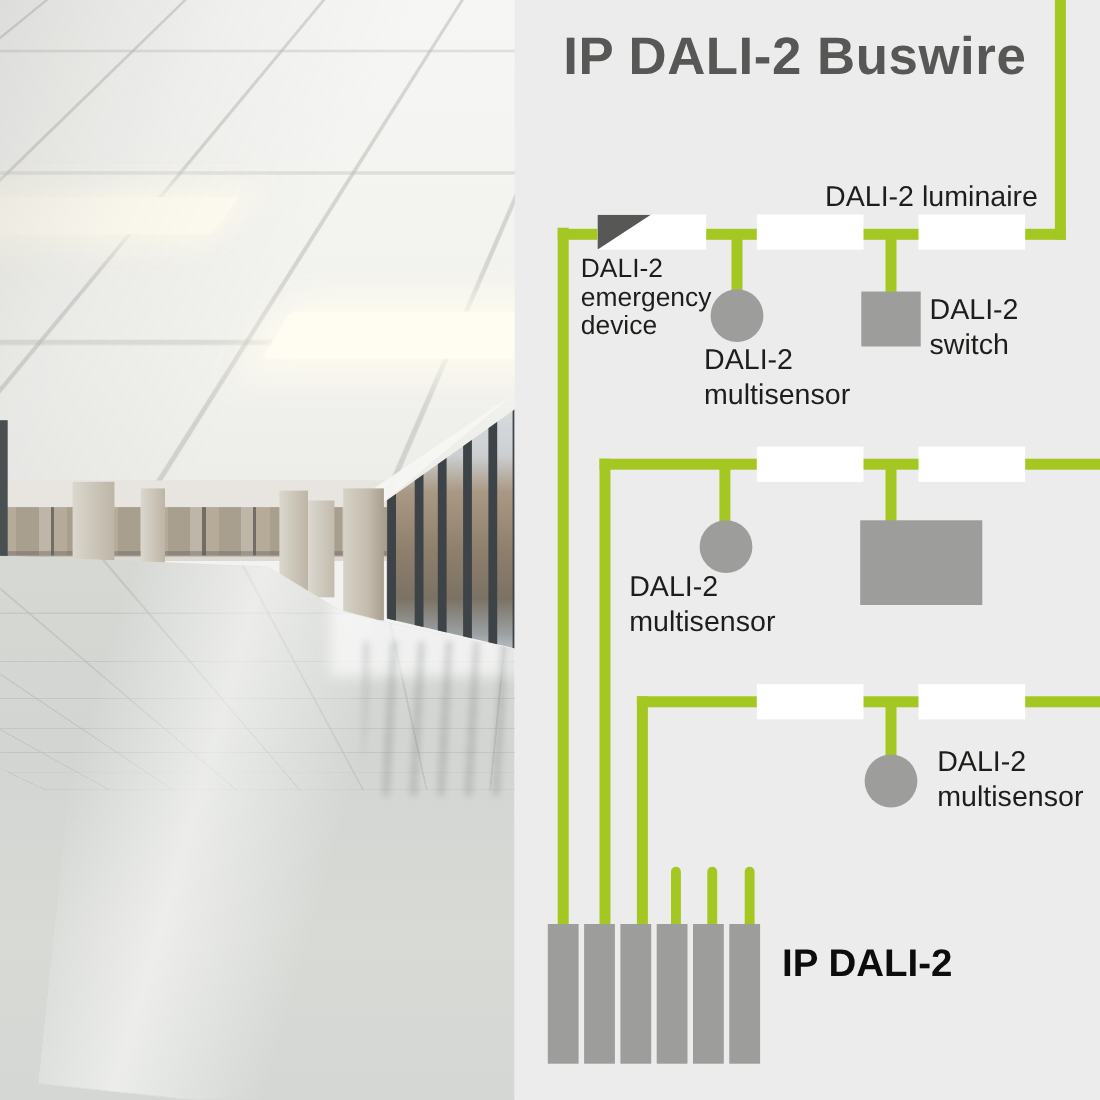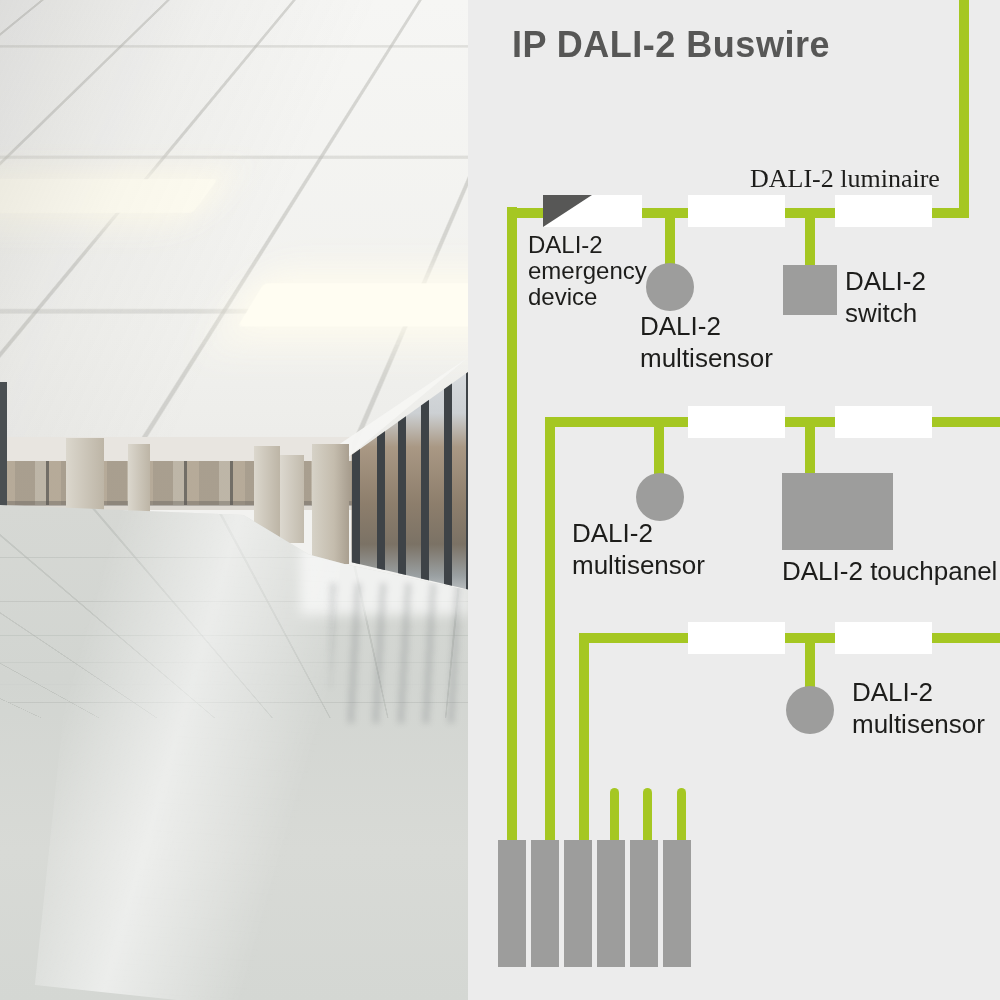--- a/index.html
+++ b/index.html
@@ -58,21 +58,21 @@
   #panel{position:absolute;left:468px;top:0;width:532px;height:1000px;background:var(--panel,#ececec);}
   .gline{position:absolute;background:var(--green,#a5c722);z-index:2;}
   .stub{border-radius:5px 5px 0 0;}
   .wrect{position:absolute;height:32px;background:#ffffff;z-index:3;}
   .tri{position:absolute;left:0;top:0;width:49px;height:32px;background:var(--dark,#575756);
     clip-path:polygon(0 0,100% 0,0 100%);}
   .gdot{position:absolute;width:48px;height:48px;border-radius:50%;background:var(--gray,#9d9d9c);z-index:3;}
   .gbox{position:absolute;background:var(--gray,#9d9d9c);z-index:3;}
   .lbl{position:absolute;font-size:26px;line-height:1.22;color:#1d1d1b;white-space:pre-line;z-index:4;}
   .lbl-sm{font-size:24px;line-height:1.08;}
-  #title{position:absolute;left:512px;top:24px;font-size:36px;font-weight:bold;color:var(--dark,#575756);letter-spacing:.5px;z-index:4;}
+  #title{position:absolute;left:512px;top:24px;font-size:48px;font-weight:bold;color:var(--dark,#575756);letter-spacing:.5px;z-index:4;}
   #modlabel{position:absolute;left:711px;top:853px;font-size:35px;font-weight:bold;color:#0d0d0d;line-height:1.32;z-index:4;}
   #modlabel .l2{display:block;padding-left:12px;}
 </style>
 </head>
 <body>
 
 <div id="stage">
 
   <div id="photo">
     <div class="ceil">
@@ -156,30 +156,30 @@
   <div class="gbox" style="left:782px;top:473px;width:111px;height:77px;"></div>
   <div class="gdot" style="left:786px;top:686px;"></div>
 
   <div class="gbox" style="left:498px;top:840px;width:28px;height:127px;"></div>
   <div class="gbox" style="left:531px;top:840px;width:28px;height:127px;"></div>
   <div class="gbox" style="left:564px;top:840px;width:28px;height:127px;"></div>
   <div class="gbox" style="left:597px;top:840px;width:28px;height:127px;"></div>
   <div class="gbox" style="left:630px;top:840px;width:28px;height:127px;"></div>
   <div class="gbox" style="left:663px;top:840px;width:28px;height:127px;"></div>
 
-  <div class="lbl" style="left:750px;top:163px;font-family:Liberation Serif, serif;">DALI-2 luminaire</div>
+  <div class="lbl" style="left:750px;top:163px;">DALI-2 luminaire</div>
   <div class="lbl lbl-sm" style="left:528px;top:232px;">DALI-2
 emergency
 device</div>
   <div class="lbl" style="left:640px;top:311px;">DALI-2
 multisensor</div>
   <div class="lbl" style="left:845px;top:266px;">DALI-2
 switch</div>
   <div class="lbl" style="left:572px;top:518px;">DALI-2
 multisensor</div>
-  <div class="lbl" style="left:782px;top:556px;">DALI-2 touchpanel</div>
   <div class="lbl" style="left:852px;top:677px;">DALI-2
 multisensor</div>
 
   <div id="modlabel">
+    <span class="l1">IP DALI-2</span>
   </div>
 
 </div>
 
 </body></html>

